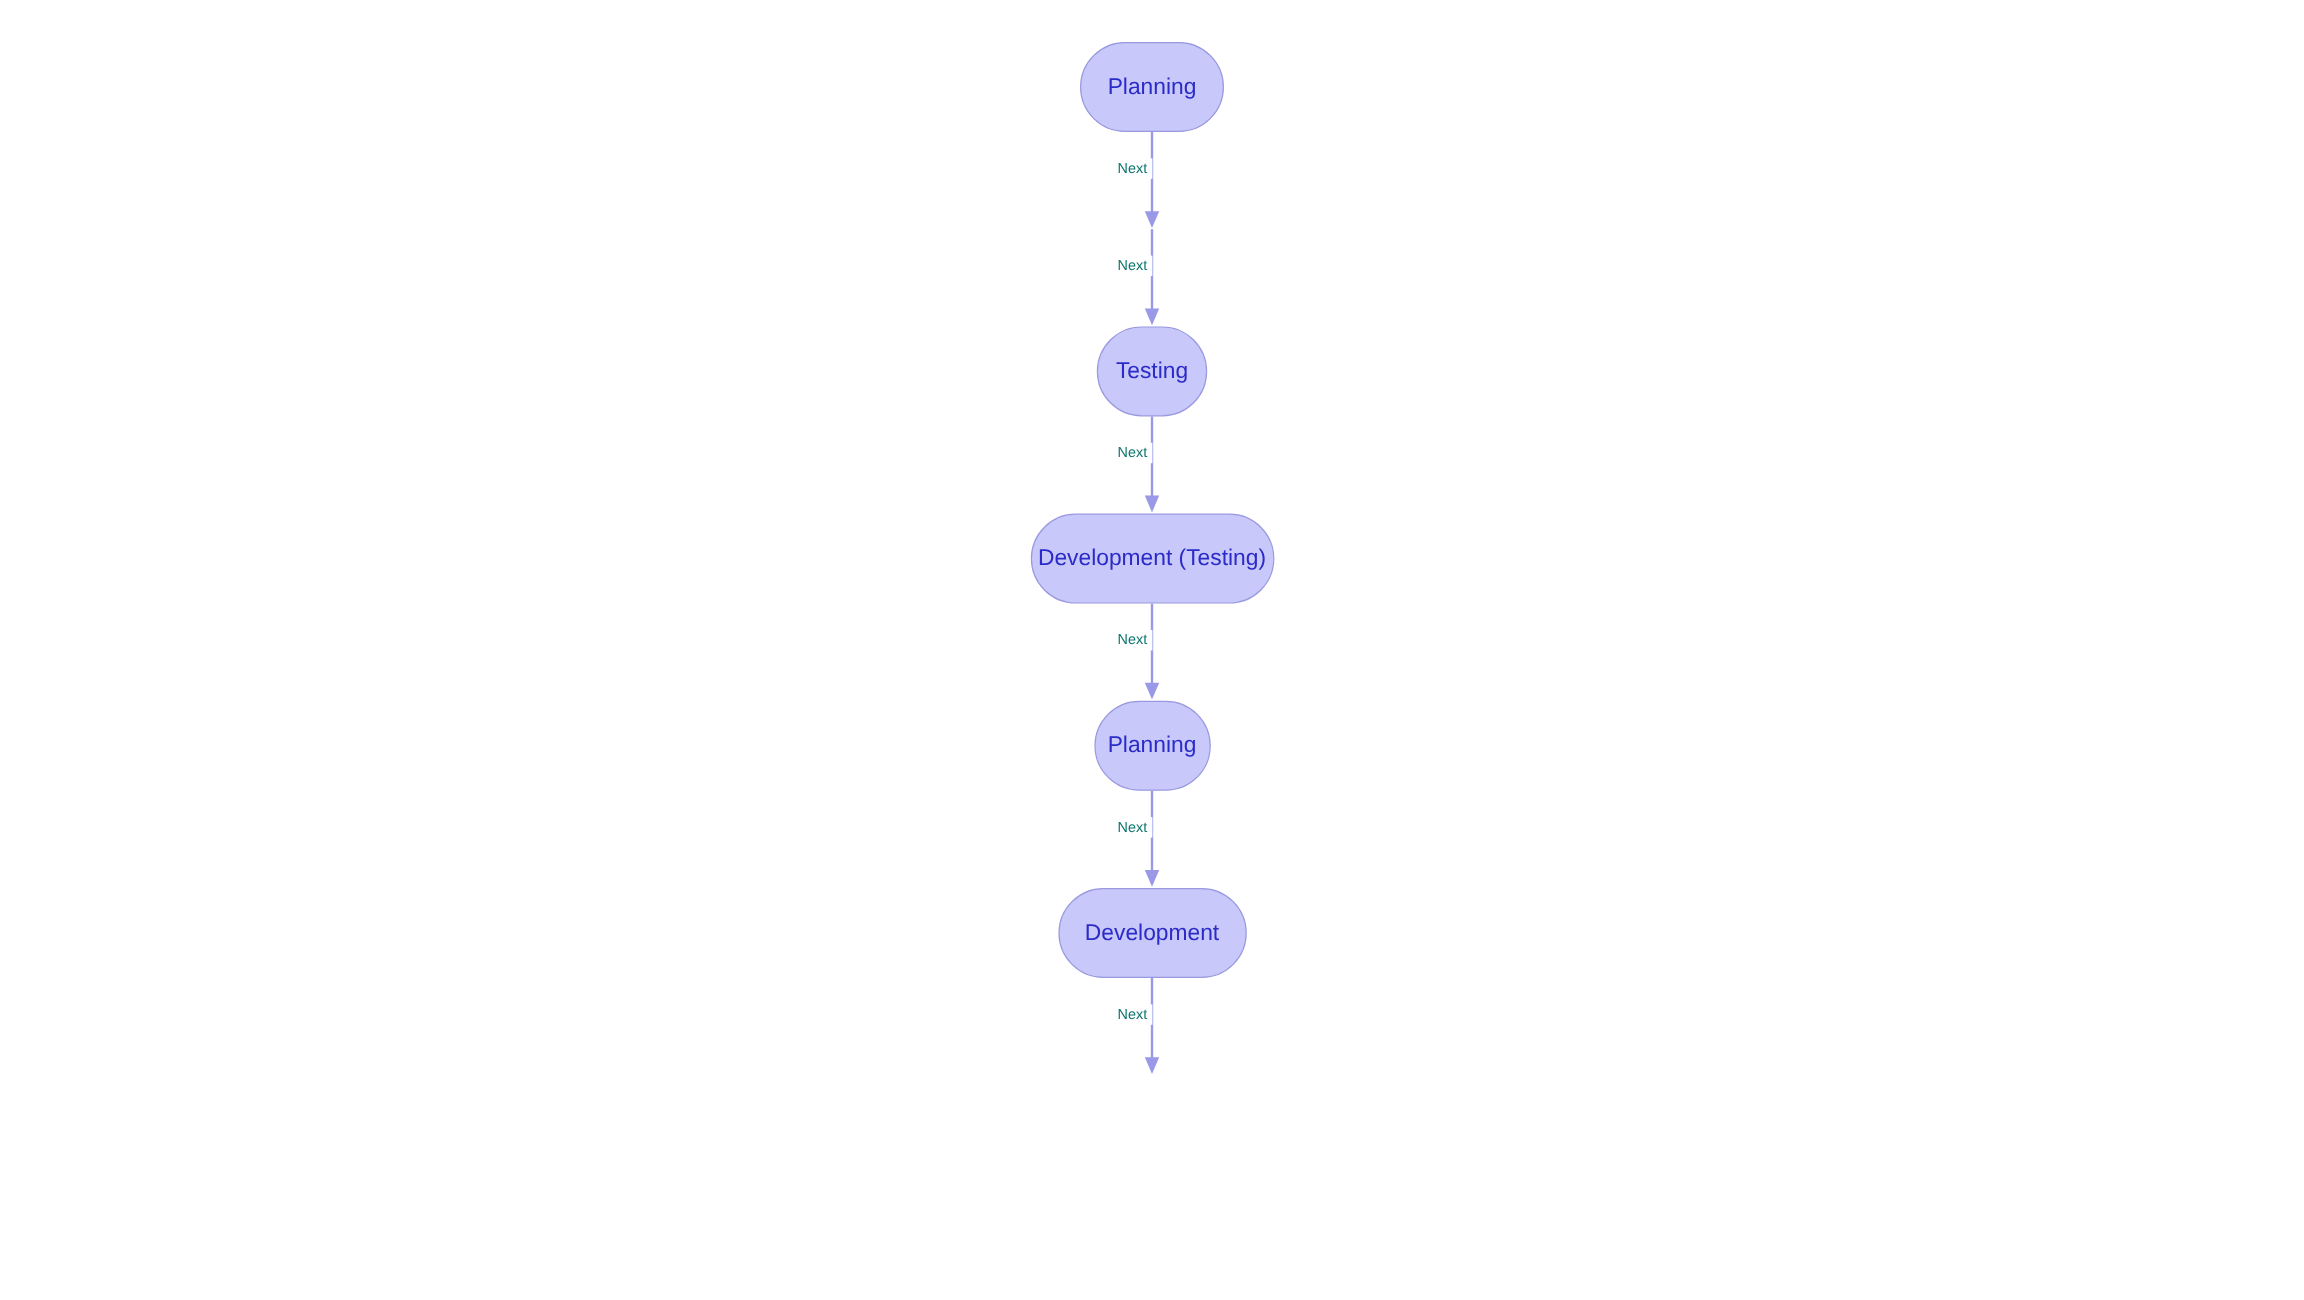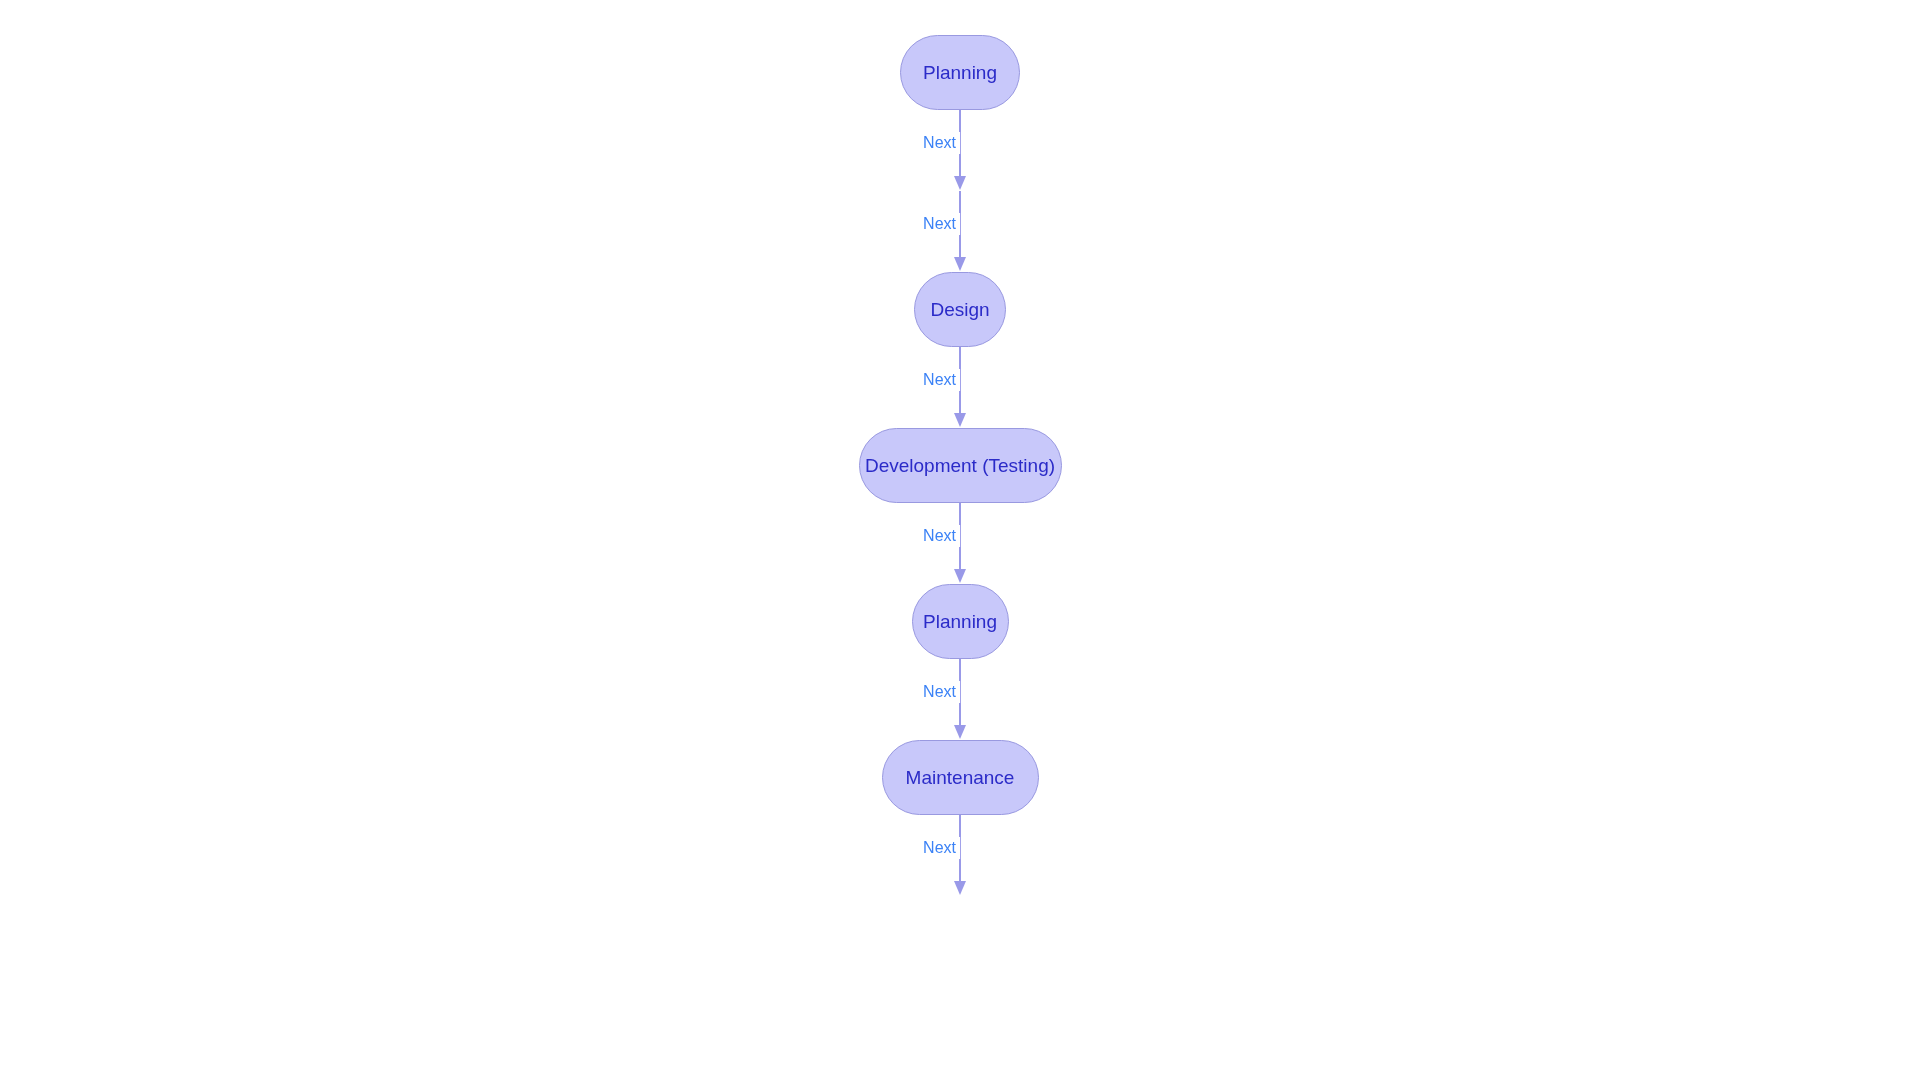--- a/index.html
+++ b/index.html
@@ -76,22 +76,22 @@
     border-right: 6px solid transparent;
     border-top: 14px solid #9999e8;
   }
   .edge-label {
     position: absolute;
     top: 22px;
     left: 50%;
     transform: translateX(-100%);
     padding: 1px 4px 1px 0;
     background: #ffffff;
-    color: #3b82f6;
-    font-size: 16px;
+    color: #0f766e;
+    font-size: 12px;
     line-height: 1.25;
     white-space: nowrap;
   }
 </style>
 </head>
 <body>
 
 <div id="flowchart">
   <div class="flow-column">
 
@@ -106,21 +106,21 @@
     </div>
 
 
     <div class="edge">
       <div class="edge-line"></div>
       <div class="edge-arrow"></div>
       <div class="edge-label">Next</div>
     </div>
 
     <div class="node" style="width:92px">
-      <span>Design</span>
+      <span>Testing</span>
     </div>
 
     <div class="edge">
       <div class="edge-line"></div>
       <div class="edge-arrow"></div>
       <div class="edge-label">Next</div>
     </div>
 
     <div class="node" style="width:203px">
       <span>Development (Testing)</span>
@@ -136,21 +136,21 @@
       <span>Planning</span>
     </div>
 
     <div class="edge">
       <div class="edge-line"></div>
       <div class="edge-arrow"></div>
       <div class="edge-label">Next</div>
     </div>
 
     <div class="node" style="width:157px">
-      <span>Maintenance</span>
+      <span>Development</span>
     </div>
 
     <div class="edge">
       <div class="edge-line"></div>
       <div class="edge-arrow"></div>
       <div class="edge-label">Next</div>
     </div>
 
 
   </div>

